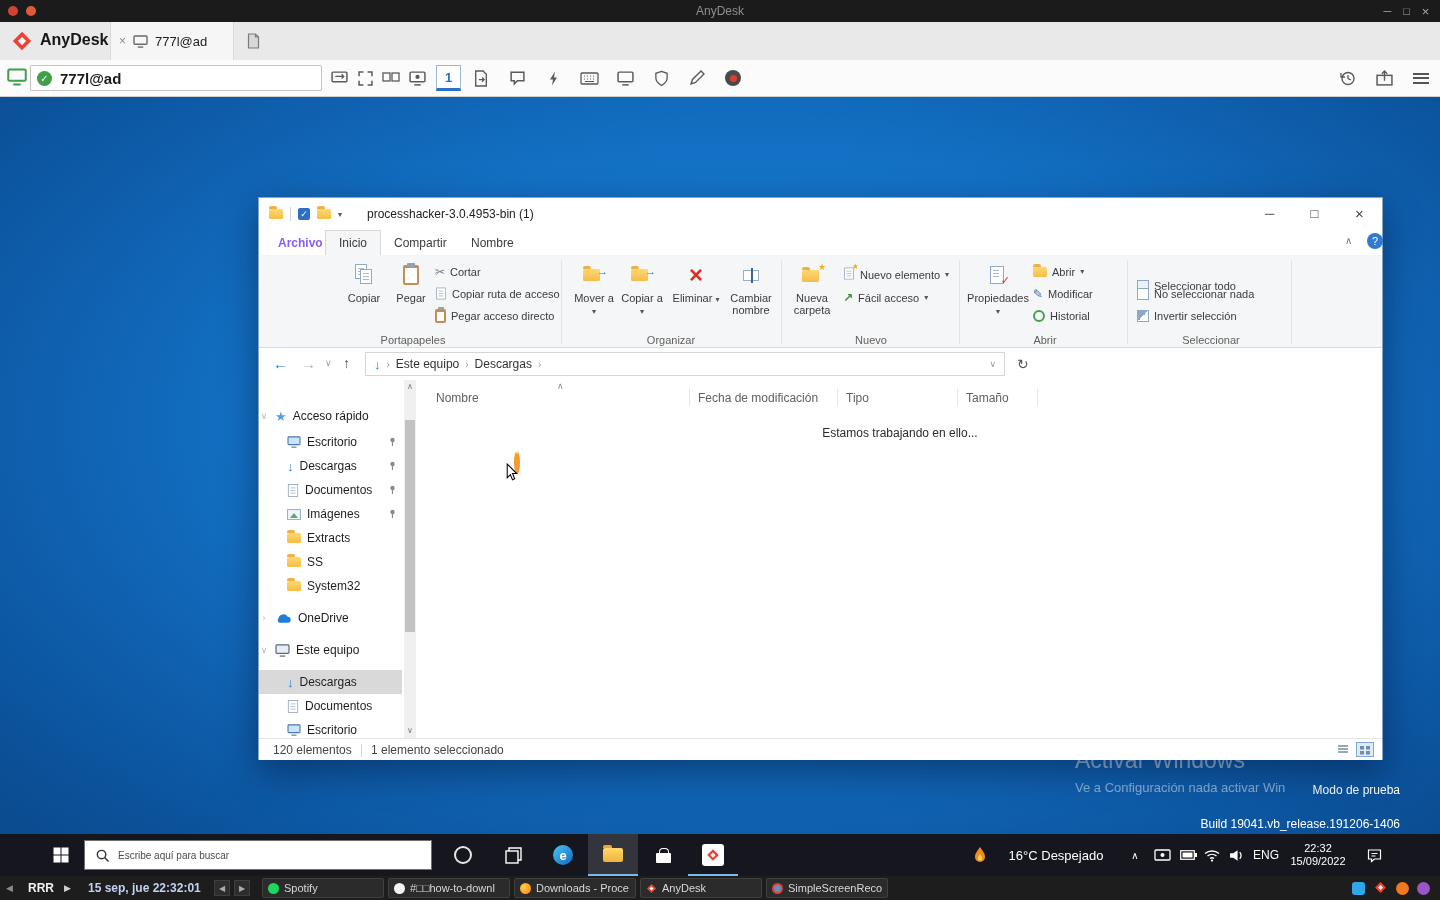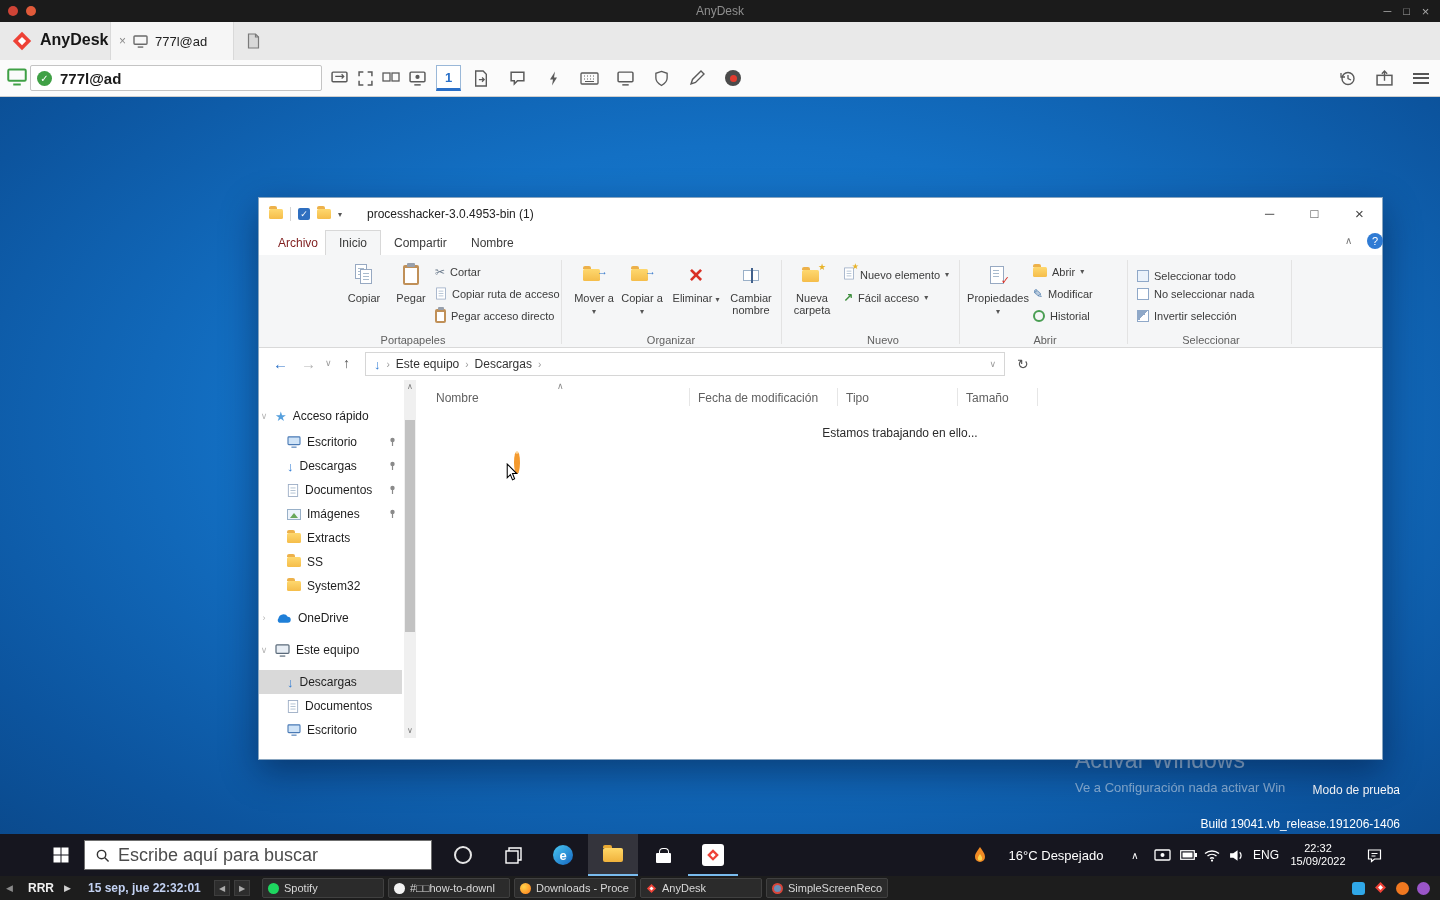--- a/index.html
+++ b/index.html
@@ -39,21 +39,21 @@
   .edition{position:absolute;right:40px;font-size:12px;color:#fff;text-align:right;white-space:nowrap}
 
   
   .exp{position:absolute;left:258px;top:100px;width:1125px;height:563px;background:#fff;border:1px solid #88a5c0;box-shadow:0 12px 34px rgba(0,10,40,.45)}
   .exp-titlebar{position:absolute;left:0;top:0;width:100%;height:32px;background:#fff;display:flex;align-items:center}
   .exp-title{position:absolute;left:108px;top:9px;font-size:12px;color:#222;white-space:nowrap}
   .exp-ctrl{position:absolute;top:0;width:45px;height:30px;display:flex;align-items:center;justify-content:center;font-size:13px;color:#444}
   .qat{position:absolute;top:9px;display:flex;align-items:center;gap:7px;left:10px}
   .mtab{position:absolute;top:32px;height:25px;display:flex;align-items:center;padding:0 13px;font-size:12px;color:#3a3a3a}
   .mtab.active{background:#f5f6f7;border:1px solid #d8d8d8;border-bottom:none}
-  .mtab.file{color:#7f1d1d;font-weight:normal}
+  .mtab.file{color:#8b5cf6;font-weight:bold}
   .ribbon{position:absolute;left:0;top:57px;width:100%;height:93px;background:#f5f6f7;border-bottom:1px solid #d9d9d9}
   .gbtn{position:absolute;top:3px;height:78px;display:flex;flex-direction:column;align-items:center}
   .gico{height:34px;display:flex;align-items:center;justify-content:center}
   .glbl{font-size:11px;line-height:12px;color:#3b3b3b;text-align:center}
   .rsm{position:absolute;display:flex;align-items:center;gap:5px;height:19px;font-size:11px;color:#3b3b3b;white-space:nowrap}
   .rsep{position:absolute;top:5px;height:84px;width:1px;background:#e3e3e3}
   .rlabel{position:absolute;top:79px;font-size:11px;color:#606060;text-align:center}
   .caret{font-size:8px;color:#555}
 
   .addr-row{position:absolute;left:0;top:150px;width:100%;height:32px;background:#fff}
@@ -78,21 +78,21 @@
   .statusbar{position:absolute;left:0;top:540px;width:100%;height:22px;background:#fff;border-top:1px solid #e4e4e4;font-size:12px;color:#444}
   .view-ico{position:absolute;top:3px;width:18px;height:15px;border:1px solid transparent;display:flex;align-items:center;justify-content:center}
   .view-ico.on{border-color:#7da8d8;background:#dcebf8}
 
   
   .wtaskbar{position:absolute;left:0;top:737px;width:1440px;height:42px;background:#16161f}
   .tbbtn{position:absolute;top:0;width:50px;height:42px;display:flex;align-items:center;justify-content:center}
   .tbactive{background:rgba(255,255,255,.13);box-shadow:inset 0 -2px 0 #79bbee}
   .tbunder{box-shadow:inset 0 -2px 0 #79bbee}
   .tb-search{position:absolute;left:84px;top:6px;width:348px;height:30px;background:#fff;border:1px solid #6f6f6f;display:flex;align-items:center;gap:8px;padding:0 10px}
-  .tb-search input{border:none;outline:none;font-size:18px;color:#333;width:290px;font-family:inherit}
+  .tb-search input{border:none;outline:none;font-size:10px;color:#333;width:290px;font-family:inherit}
   .tb-search input::placeholder{color:#4c4c4c}
   .tb-folder{width:20px;height:14px;background:linear-gradient(#ffd767,#f0b23c);border-radius:2px;position:relative}
   .tb-folder::before{content:"";position:absolute;top:-3px;left:0;width:9px;height:3px;background:#e8a833;border-radius:2px 2px 0 0}
   .ic-bag{position:relative;width:15px;height:15px}
   .ic-bag::before{content:"";position:absolute;left:3.5px;top:0;width:8px;height:6px;border:1.5px solid #fff;border-bottom:none;border-radius:4px 4px 0 0}
   .ic-bag::after{content:"";position:absolute;left:0;top:5px;width:15px;height:10px;background:#fff;border-radius:1px}
   .edge-ball{width:20px;height:20px;border-radius:50%;background:linear-gradient(135deg,#49c8f2,#1565c0);color:#fff;font-weight:bold;font-size:13px;display:flex;align-items:center;justify-content:center}
   .ad-sq{width:22px;height:22px;background:#fff;border-radius:3px;display:flex;align-items:center;justify-content:center}
   .tray-item{position:absolute;top:0;height:42px;display:flex;align-items:center;justify-content:center;color:#fff}
   .tb-clock{font-size:11px;line-height:13px;color:#fff;text-align:center}
@@ -367,21 +367,21 @@
       <div class="rsm" style="left:584px;top:10px">
         <span class="iwrap"><span class="ic-doc" style="transform:scale(.8)"></span><span style="position:absolute;right:-4px;top:-4px;color:#e8b32a;font-size:8px">★</span></span>
         <span>Nuevo elemento</span>
         <span class="caret">▾</span>
       </div>
       <div class="rsm" style="left:584px;top:33px">
         <span style="color:#3f8f3f;font-size:12px;font-weight:bold">↗</span>
         <span>Fácil acceso</span>
         <span class="caret">▾</span>
       </div>
-      <div class="rlabel" style="left:540px;width:168px">Nuevo</div>
+      <div class="rlabel" style="left:528px;width:168px">Nuevo</div>
       <div class="rsep" style="left:700px"></div>
 
       <div class="gbtn" style="left:710px;width:58px">
         <span class="gico">
           <span class="iwrap" style="width:16px;height:19px"><span class="ic-doc" style="width:14px;height:18px"></span><span style="position:absolute;right:-4px;bottom:-2px;color:#d93025;font-size:11px;font-weight:bold">✓</span></span>
         </span>
         <span class="glbl"><span>Propiedades</span><br><span class="caret">▾</span></span>
       </div>
       <div class="rsm" style="left:774px;top:7px">
         <span class="ic-folder sm"></span>
@@ -392,21 +392,21 @@
         <span style="color:#3a6ea5;font-size:12px" able="false">✎</span>
         <span>Modificar</span>
       </div>
       <div class="rsm" style="left:774px;top:51px">
         <span class="ic-ring"></span>
         <span>Historial</span>
       </div>
       <div class="rlabel" style="left:706px;width:160px">Abrir</div>
       <div class="rsep" style="left:868px"></div>
 
-      <div class="rsm" style="left:878px;top:11px">
+      <div class="rsm" style="left:878px;top:21px">
         <span class="ic-grid"></span>
         <span>Seleccionar todo</span>
       </div>
       <div class="rsm" style="left:878px;top:29px">
         <span class="ic-grid" style="background:#fff"></span>
         <span>No seleccionar nada</span>
       </div>
       <div class="rsm" style="left:878px;top:51px">
         <span class="ic-grid" style="background:linear-gradient(135deg,#8fa8c8 50%,#fff 50%)"></span>
         <span>Invertir selección</span>
@@ -545,20 +545,38 @@
       <span class="hdr" style="left:587px">Tipo</span>
       <span class="hdr" style="left:707px">Tamaño</span>
       <span class="hdiv" style="left:430px"></span>
       <span class="hdiv" style="left:578px"></span>
       <span class="hdiv" style="left:698px"></span>
       <span class="hdiv" style="left:778px"></span>
 
       <div class="work-msg">Estamos trabajando en ello...</div>
     </div>
 
+    <div class="statusbar">
+      <span class="abs" style="left:14px;top:4px">120 elementos</span>
+      <span class="abs" style="left:102px;top:5px;width:1px;height:13px;background:#d8d8d8"></span>
+      <span class="abs" style="left:112px;top:4px">1 elemento seleccionado</span>
+      <span class="view-ico" style="right:30px">
+        <svg width="12" height="10" viewBox="0 0 12 10">
+            <path d="M1 1h10M1 4h10M1 7h10" stroke="#7a8aa0" stroke-width="1.4"></path>
+          </svg>
+      </span>
+      <span class="view-ico on" style="right:8px">
+        <svg width="12" height="10" viewBox="0 0 12 10">
+            <rect x="1" y="1" width="4" height="3.5" fill="#7a8aa0"></rect>
+            <rect x="7" y="1" width="4" height="3.5" fill="#7a8aa0"></rect>
+            <rect x="1" y="6" width="4" height="3.5" fill="#7a8aa0"></rect>
+            <rect x="7" y="6" width="4" height="3.5" fill="#7a8aa0"></rect>
+          </svg>
+      </span>
+    </div>
   </div>
 
   <span class="abs" style="left:514px;top:357px"><span class="spin"></span></span>
   <span class="abs" style="left:506px;top:366px">
     <svg width="13" height="19" viewBox="0 0 12 18">
         <path d="M1 1v13l3-3 2 5 2-1-2-5h4z" fill="#fff" stroke="#000" stroke-width="1"></path>
       </svg>
   </span>
 
   <div class="wtaskbar">

